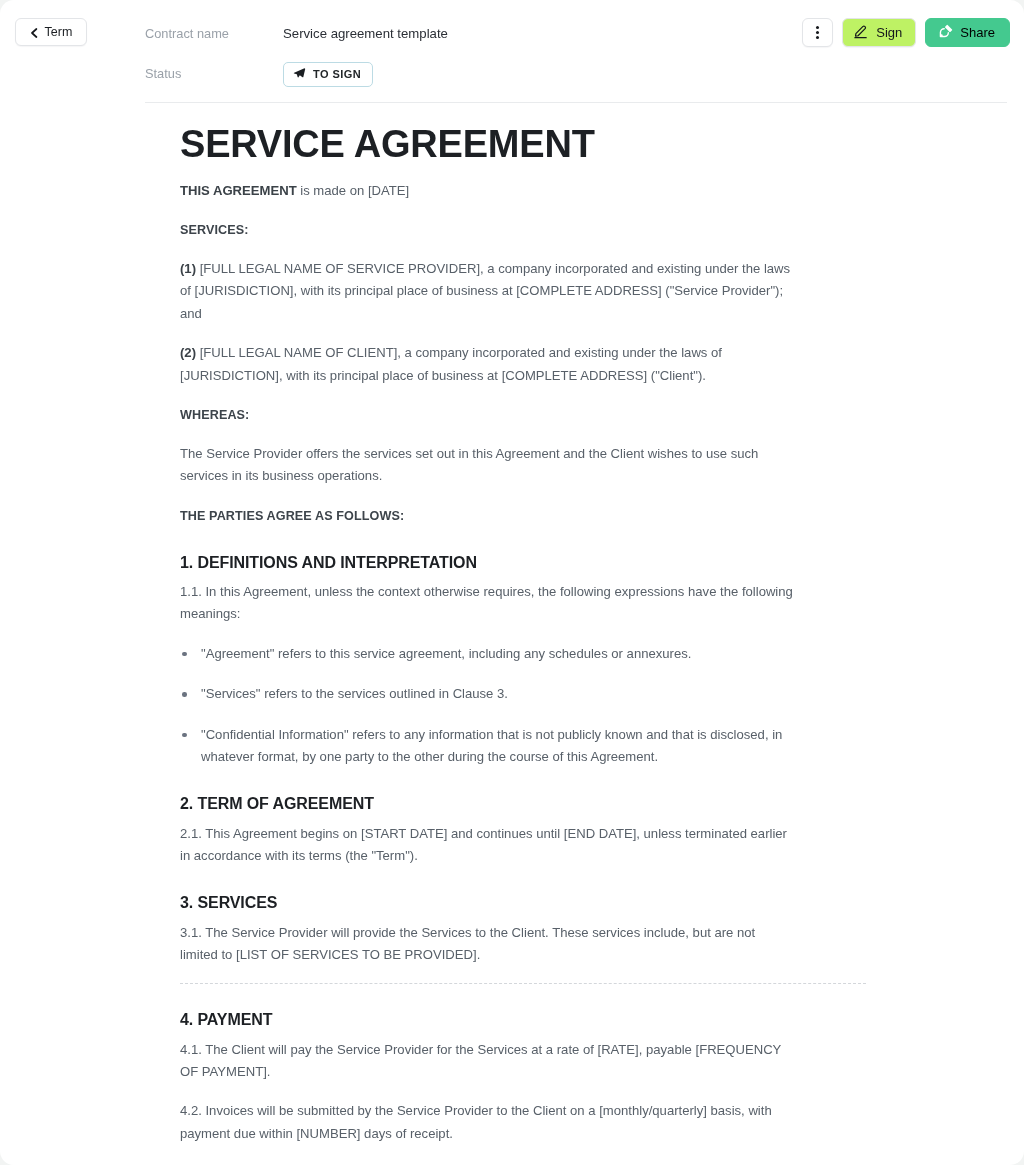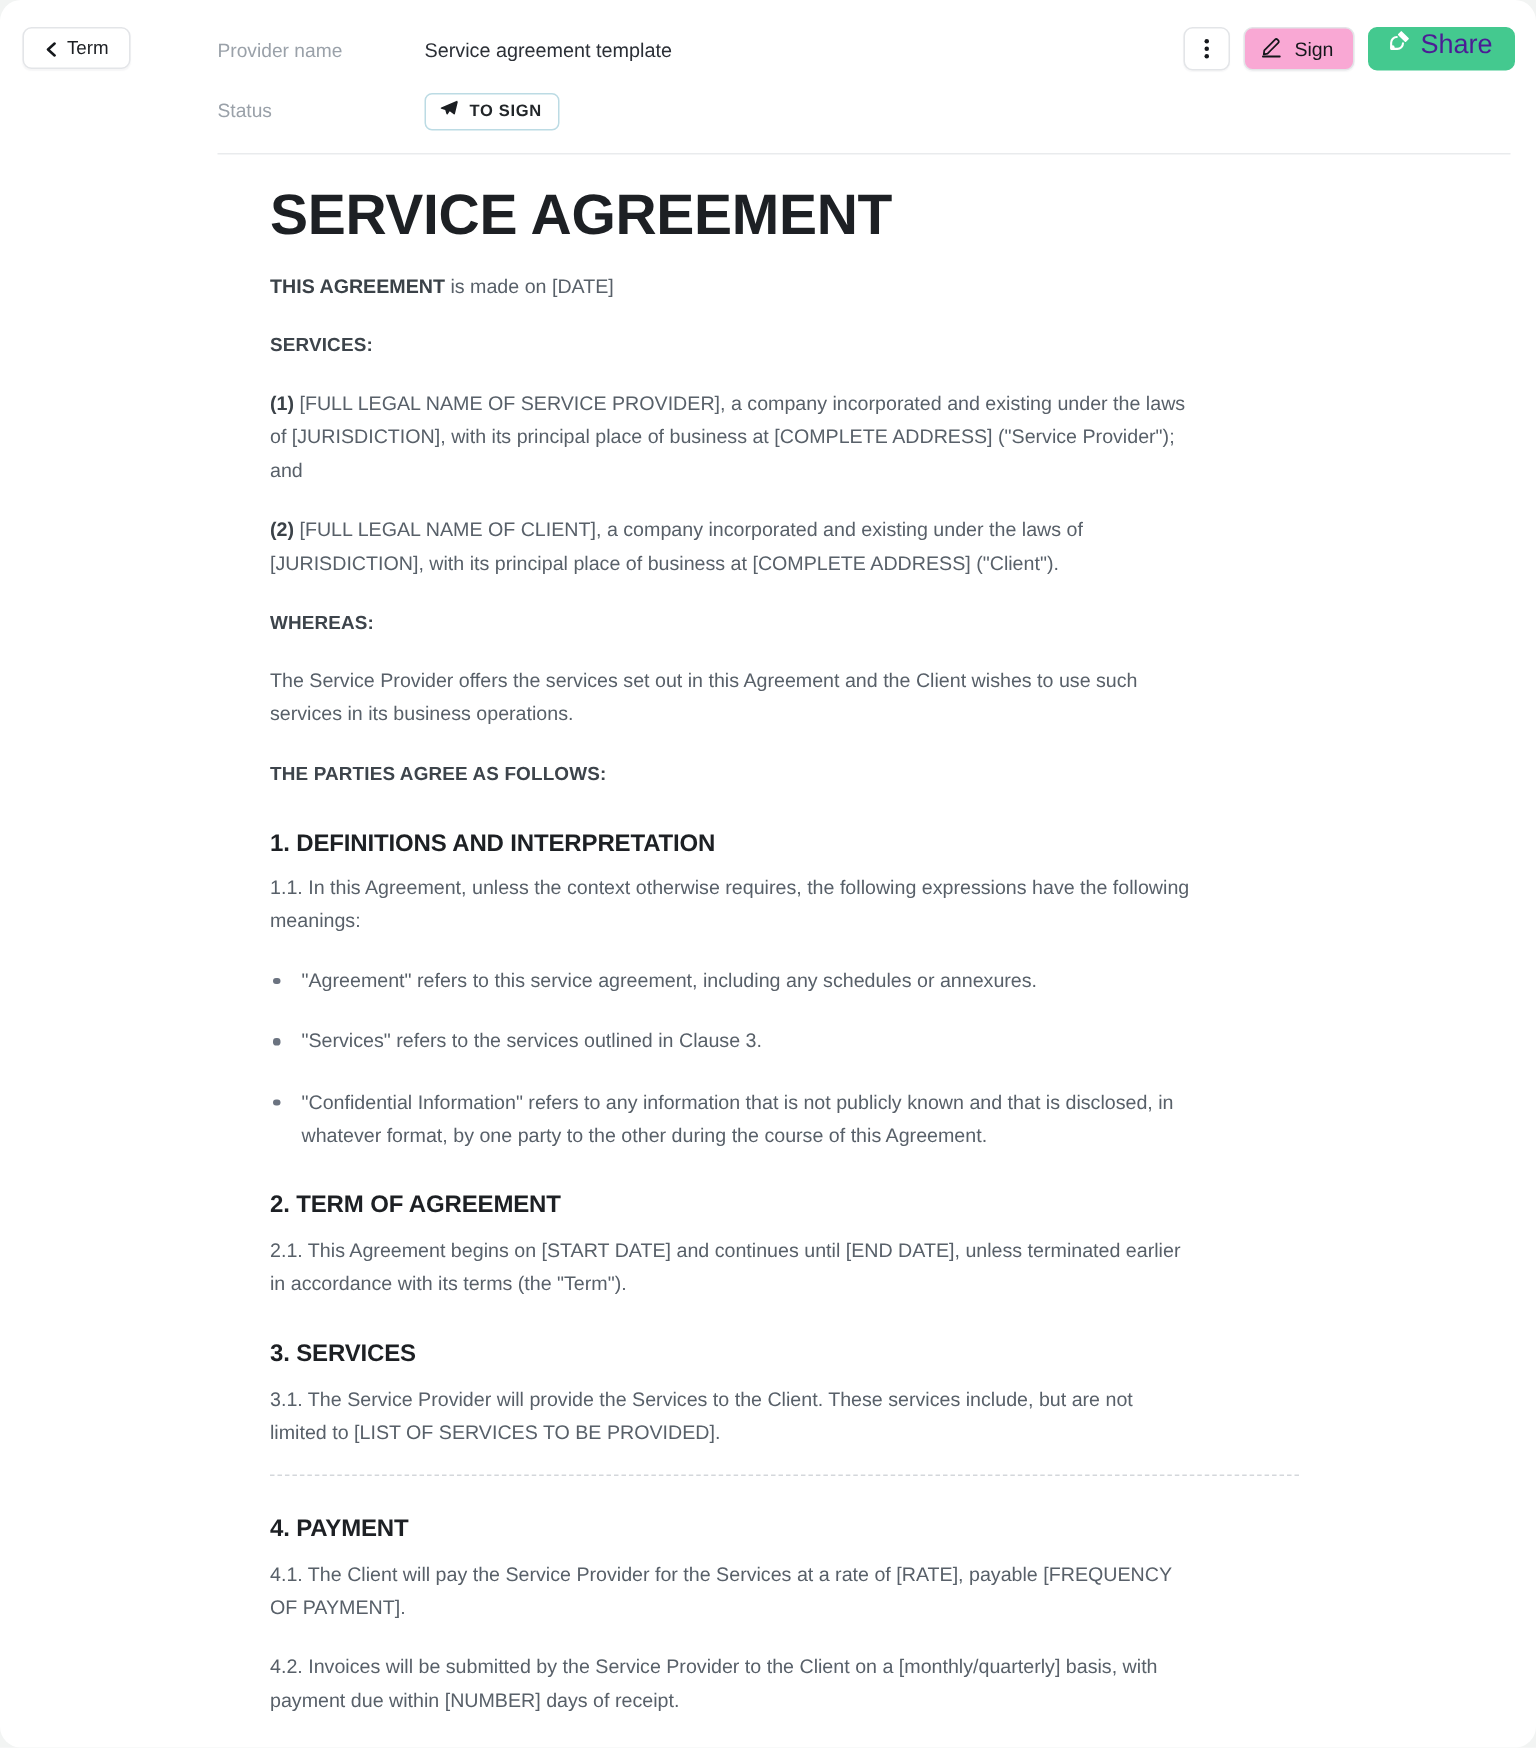--- a/index.html
+++ b/index.html
@@ -93,38 +93,38 @@
     box-shadow: 0 1px 1px rgba(16,24,40,.04);
     cursor: pointer;
   }
   .dots { display: flex; flex-direction: column; gap: 2.2px; }
   .dots i { display:block; width: 3px; height: 3px; border-radius: 50%; background: #15181c; }
 
   .sign-btn {
     height: 29px;
     display: flex; align-items: center; gap: 7px;
     padding: 0 13px 0 11px;
-    background: #f9a8d4;
+    background: #bef264;
     border: 1px solid #e3e5e8;
     border-radius: 6px;
     box-shadow: 0 1px 1px rgba(16,24,40,.04);
     font-size: 13px;
     color: #14171b;
     font-weight: 500;
     cursor: pointer;
   }
   .share-btn {
     height: 29px;
-    display: flex; align-items: flex-start; gap: 7px;
+    display: flex; align-items: center; gap: 7px;
     padding: 0 14px 0 12px;
     background: #44c98f;
     border: 1px solid #44c98f;
     border-radius: 6px;
-    font-size: 18px;
-    color: #4c1d95;
+    font-size: 13px;
+    color: #000000;
     font-weight: 500;
     cursor: pointer;
   }
 
   .header-divider {
     position: absolute;
     left: 145px; right: 17px; top: 102px;
     height: 1px;
     background: #e9ebed;
   }
@@ -223,21 +223,21 @@
       <span class="chev">
         <svg width="9" height="10" viewBox="0 0 9 10" fill="none">
           <path d="M6.4 1L2 5l4.4 4" stroke="#15181c" stroke-width="1.7" stroke-linecap="round" stroke-linejoin="round"></path>
         </svg>
       </span>
       <span>Term</span>
     </div>
 
     <div class="meta">
       <div class="meta-row first">
-        <div class="meta-label">Provider name</div>
+        <div class="meta-label">Contract name</div>
         <div class="meta-value">Service agreement template</div>
       </div>
       <div class="meta-row second">
         <div class="meta-label">Status</div>
         <div class="status-badge">
           <span class="plane">
             <svg width="13" height="13" viewBox="0 0 16 16" fill="none">
               <path d="M14.8 1.3L1.4 7.0c-.5.2-.5.9 0 1.0l3.3 1.0 1.0 3.4c.2.5.8.5 1.0.1l1.7-2.4 3.3 2.5c.4.3.9.1 1.0-.4l2.3-9.7c.1-.5-.4-.9-.9-.7z" fill="#1b1e22"></path>
             </svg>
           </span>

